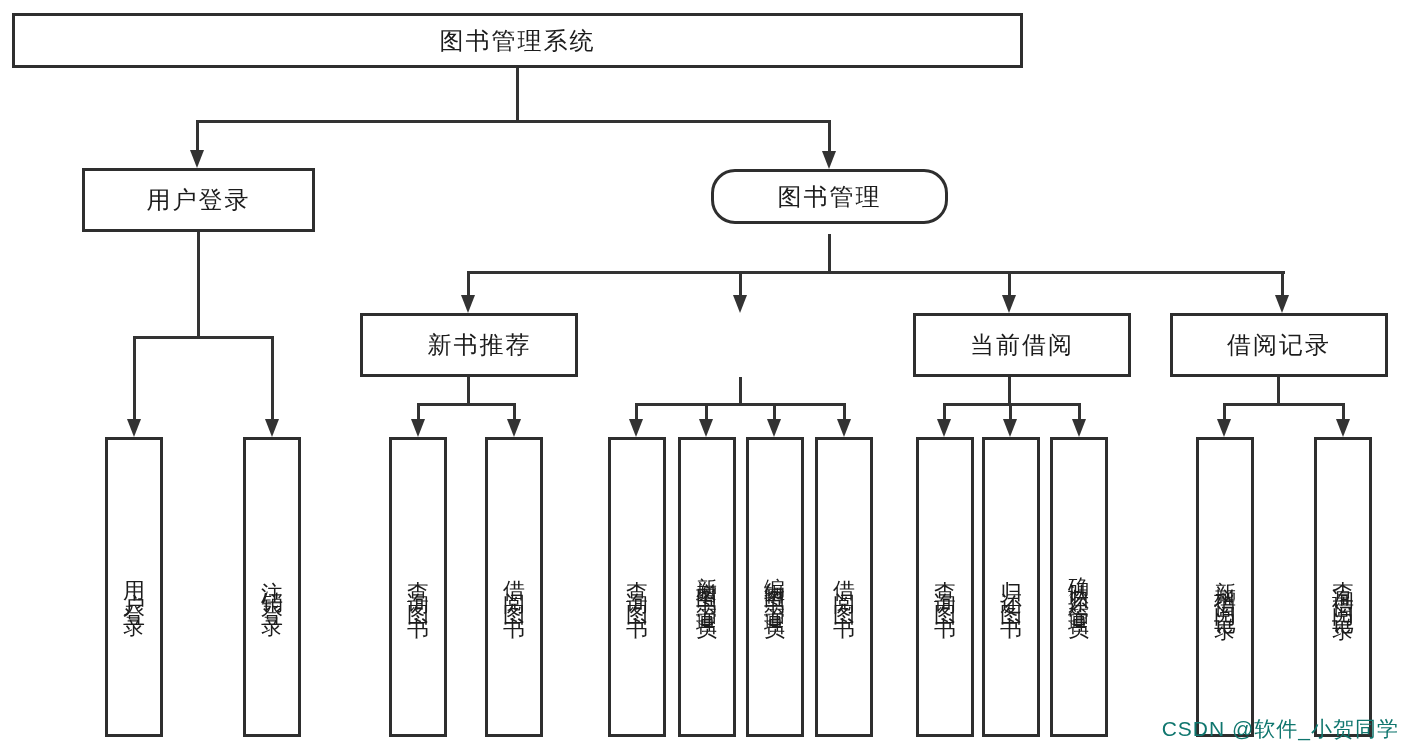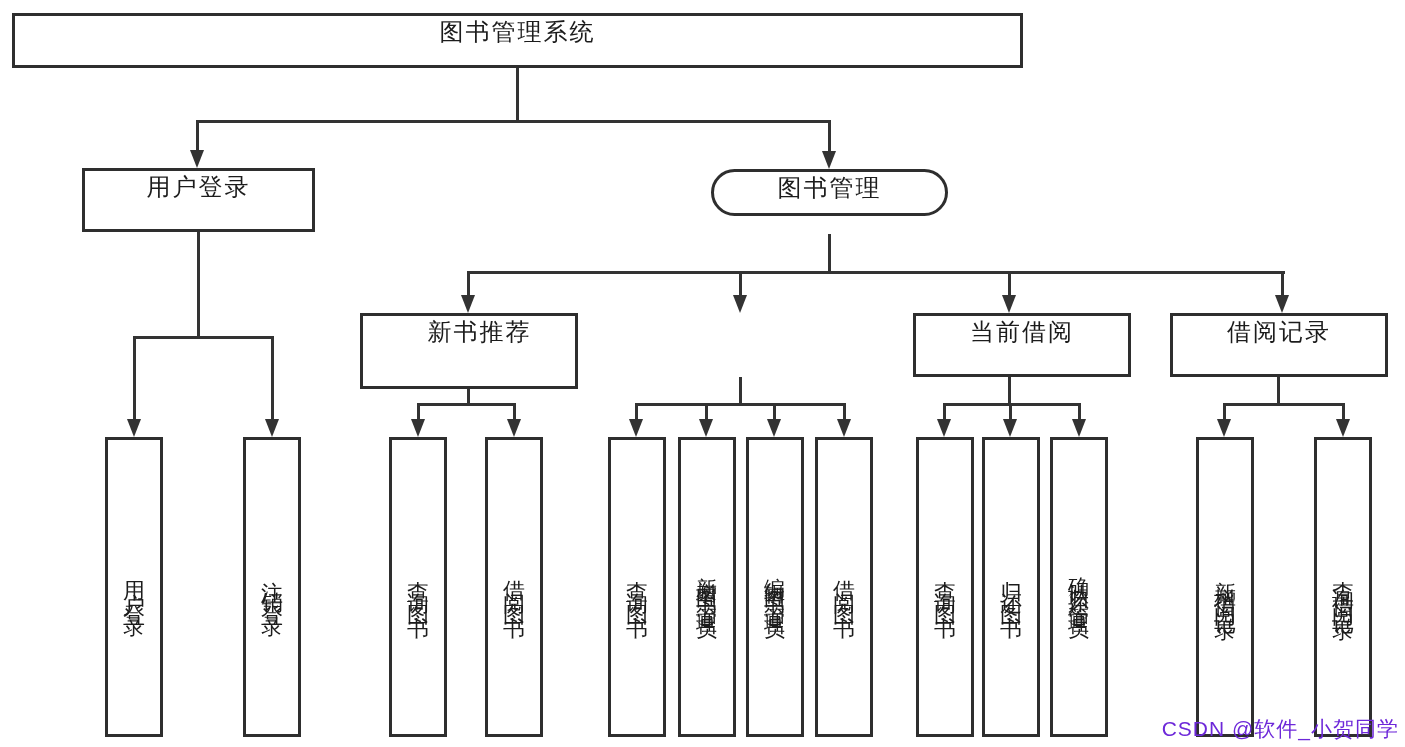--- a/index.html
+++ b/index.html
@@ -8,21 +8,21 @@
     position:relative;
     width:1405px; height:747px;
     background:#ffffff;
     font-family:"Liberation Sans", sans-serif;
     overflow:hidden;
   }
   .box {
     position:absolute;
     background:#ffffff;
     border:3px solid #2e2e2e;
-    display:flex; align-items:flex-start; justify-content:center;
+    display:flex; align-items:center; justify-content:center;
     font-size:24px; color:#1c1c1c;
     letter-spacing:2px;
     z-index:2;
   }
   .vbox {
     position:absolute;
     background:#ffffff;
     border:3px solid #2e2e2e;
     width:58px; height:300px; top:437px;
     display:flex; align-items:center; justify-content:center;
@@ -42,21 +42,21 @@
   .arr {
     position:absolute; width:0; height:0; z-index:1;
     border-left:7px solid transparent;
     border-right:7px solid transparent;
     border-top:18px solid #333333;
   }
   .watermark {
     position:absolute;
     right:6px; bottom:4px;
     font-size:21px;
-    color:#6d28d9;
+    color:#0f766e;
     letter-spacing:1px;
     z-index:3;
     pointer-events:none;
   }
 </style>
 </head>
 <body>
 
 <div id="canvas">
 
@@ -67,21 +67,21 @@
   <div class="vline" style="left:516px; top:68px;  height:52px;"></div>
   <div class="hline" style="left:196px; top:120px; width:635px;"></div>
   <div class="vline" style="left:196px; top:120px; height:32px;"></div>
   <div class="arr" style="left:190px; top:150px;"></div>
   <div class="vline" style="left:828px; top:120px; height:32px;"></div>
   <div class="arr" style="left:822px; top:151px;"></div>
 
   <div class="box" style="left:82px; top:168px; width:233px; height:64px;">
     <span>用户登录</span>
   </div>
-  <div class="box" style="left:711px; top:169px; width:237px; height:47px;border-radius:24px;">
+  <div class="box" style="left:711px; top:169px; width:237px; height:55px;border-radius:24px;">
     <span>图书管理</span>
   </div>
 
   <div class="vline" style="left:197px; top:232px; height:104px;"></div>
   <div class="hline" style="left:133px; top:336px; width:141px;"></div>
   <div class="vline" style="left:133px; top:336px; height:84px;"></div>
   <div class="arr" style="left:127px; top:419px;"></div>
   <div class="vline" style="left:271px; top:336px; height:84px;"></div>
   <div class="arr" style="left:265px; top:419px;"></div>
 
@@ -89,21 +89,21 @@
   <div class="hline" style="left:468px; top:271px; width:817px;"></div>
   <div class="vline" style="left:467px; top:271px; height:26px;"></div>
   <div class="arr" style="left:461px; top:295px;"></div>
   <div class="vline" style="left:739px; top:271px; height:26px;"></div>
   <div class="arr" style="left:733px; top:295px;"></div>
   <div class="vline" style="left:1008px; top:271px; height:26px;"></div>
   <div class="arr" style="left:1002px; top:295px;"></div>
   <div class="vline" style="left:1281px; top:271px; height:26px;"></div>
   <div class="arr" style="left:1275px; top:295px;"></div>
 
-  <div class="box" style="left:360px; top:313px; width:218px; height:76px;padding-left:21px;">
+  <div class="box" style="left:360px; top:313px; width:218px; height:64px;padding-left:21px;">
     <span>新书推荐</span>
   </div>
   <div class="box" style="left:901px; top:313px; width:218px; height:64px;margin-left:12px;">
     <span>当前借阅</span>
   </div>
   <div class="box" style="left:1170px; top:313px; width:218px; height:64px;">
     <span>借阅记录</span>
   </div>
 
   <div class="vline" style="left:467px;  top:377px; height:26px;"></div>

